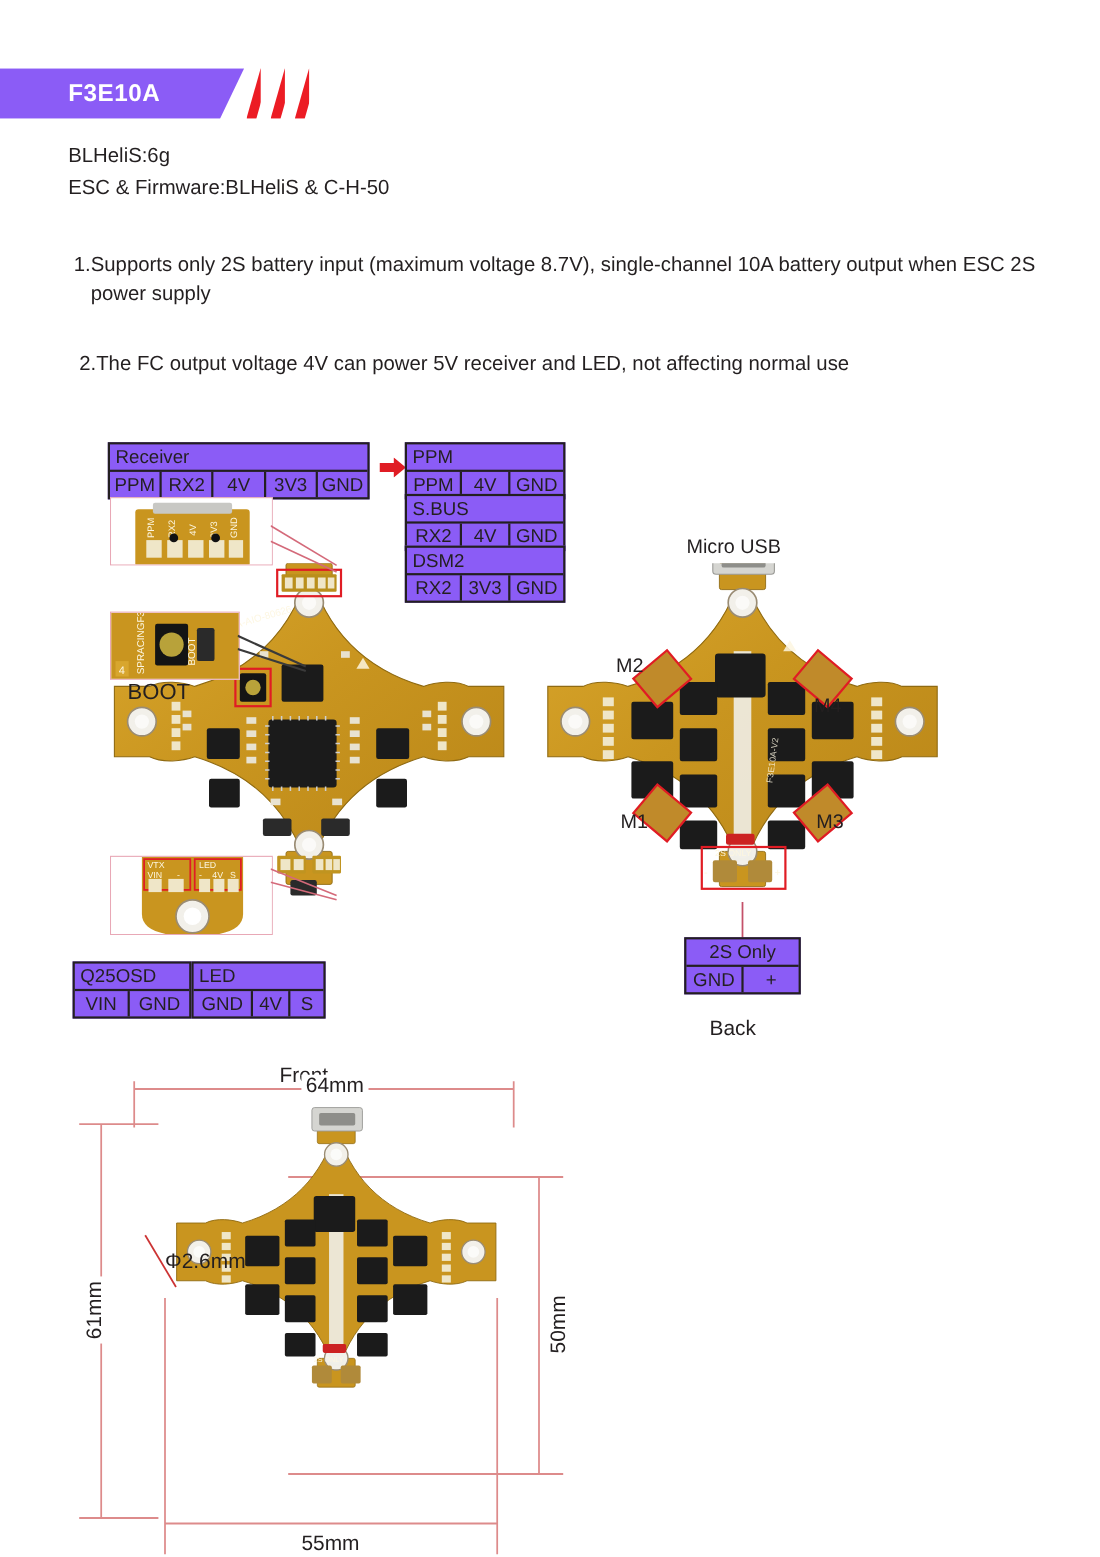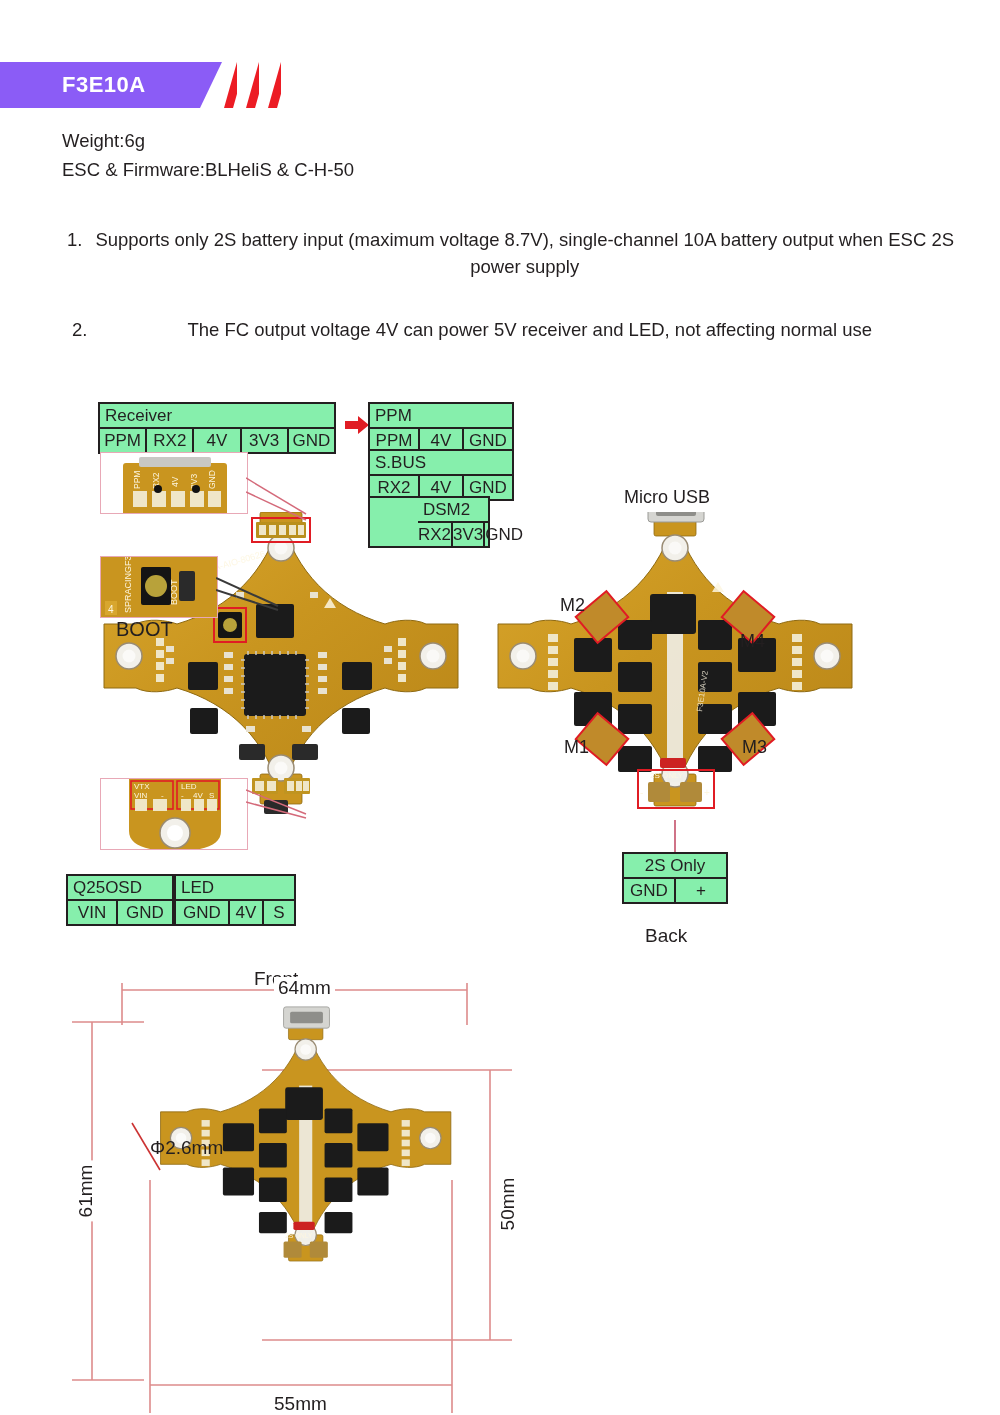--- a/index.html
+++ b/index.html
@@ -31,26 +31,26 @@
   }
   .stripe.s1 { left: 224px; }
   .stripe.s2 { left: 246px; }
   .stripe.s3 { left: 268px; }
 
   
   .specs { position: absolute; left: 62px; top: 126px; width: 900px; }
   .spec-line { font-size: 18.5px; line-height: 29px; color: #231f20; }
   .note { font-size: 18.5px; line-height: 27px; color: #231f20; display: flex; }
   .note-num { flex: 0 0 auto; }
-  .note-body { flex: 1 1 auto; text-align: center; }
+  .note-body { flex: 1 1 auto; }
   .note1 { position: absolute; left: 5px; top: 100px; width: 900px; }
   .note2 { position: absolute; left: 10px; top: 190px; width: 900px; }
 
   
-  .ptable { position: absolute; border: 2px solid #231f20; background: #86efac; }
+  .ptable { position: absolute; border: 2px solid #231f20; background: #8b5cf6; }
   .ptable .thead {
     border-bottom: 2px solid #231f20; font-size: 17px;
     padding: 1px 0 1px 5px; line-height: 21px; white-space: nowrap;
   }
   .ptable .trow { display: flex; }
   .ptable .tcell {
     border-right: 2px solid #231f20; font-size: 17px; line-height: 21px;
     text-align: center; padding: 1px 0; white-space: nowrap;
   }
   .ptable .tcell:last-child { border-right: none; }
@@ -58,21 +58,21 @@
   
   #tbl-receiver { left: 98px; top: 402px; width: 238px; }
   #tbl-receiver .tcell:nth-child(1){ width:48px; }
   #tbl-receiver .tcell:nth-child(2){ width:48px; }
   #tbl-receiver .tcell:nth-child(3){ width:48px; }
   #tbl-receiver .tcell:nth-child(4){ width:48px; }
   #tbl-receiver .tcell:nth-child(5){ width:46px; }
 
   #tbl-ppm  { left: 368px; top: 402px; width: 146px; }
   #tbl-sbus { left: 368px; top: 449px; width: 146px; }
-  #tbl-dsm2 { left: 368px; top: 496px; width: 122px; padding-left: 48px; }
+  #tbl-dsm2 { left: 368px; top: 496px; width: 146px; }
   .modetbl .tcell:nth-child(1){ width:50px; }
   .modetbl .tcell:nth-child(2){ width:44px; }
   .modetbl .tcell:nth-child(3){ width:48px; }
 
   #tbl-osd { left: 66px; top: 874px; width: 108px; }
   #tbl-osd .tcell:nth-child(1){ width:50px; }
   #tbl-osd .tcell:nth-child(2){ width:54px; }
 
   #tbl-led { left: 174px; top: 874px; width: 122px; }
   #tbl-led .tcell:nth-child(1){ width:54px; }
@@ -114,21 +114,21 @@
   <div class="banner-wrap">
     <div class="banner-body">
       <span class="banner-title">F3E10A</span>
     </div>
     <div class="stripe s1"></div>
     <div class="stripe s2"></div>
     <div class="stripe s3"></div>
   </div>
 
   <div class="specs">
-    <div class="spec-line">Weight:6g</div>
+    <div class="spec-line">BLHeliS:6g</div>
     <div class="spec-line">ESC &amp; Firmware:BLHeliS &amp; C-H-50</div>
 
     <div class="note note1">
       <span class="note-num">1.</span>
       <span class="note-body">Supports only  2S battery input (maximum voltage 8.7V), single-channel 10A battery output when ESC 2S power supply</span>
     </div>
     <div class="note note2">
       <span class="note-num">2.</span>
       <span class="note-body">The FC output voltage 4V can power 5V receiver and LED, not affecting normal use</span>
     </div>

